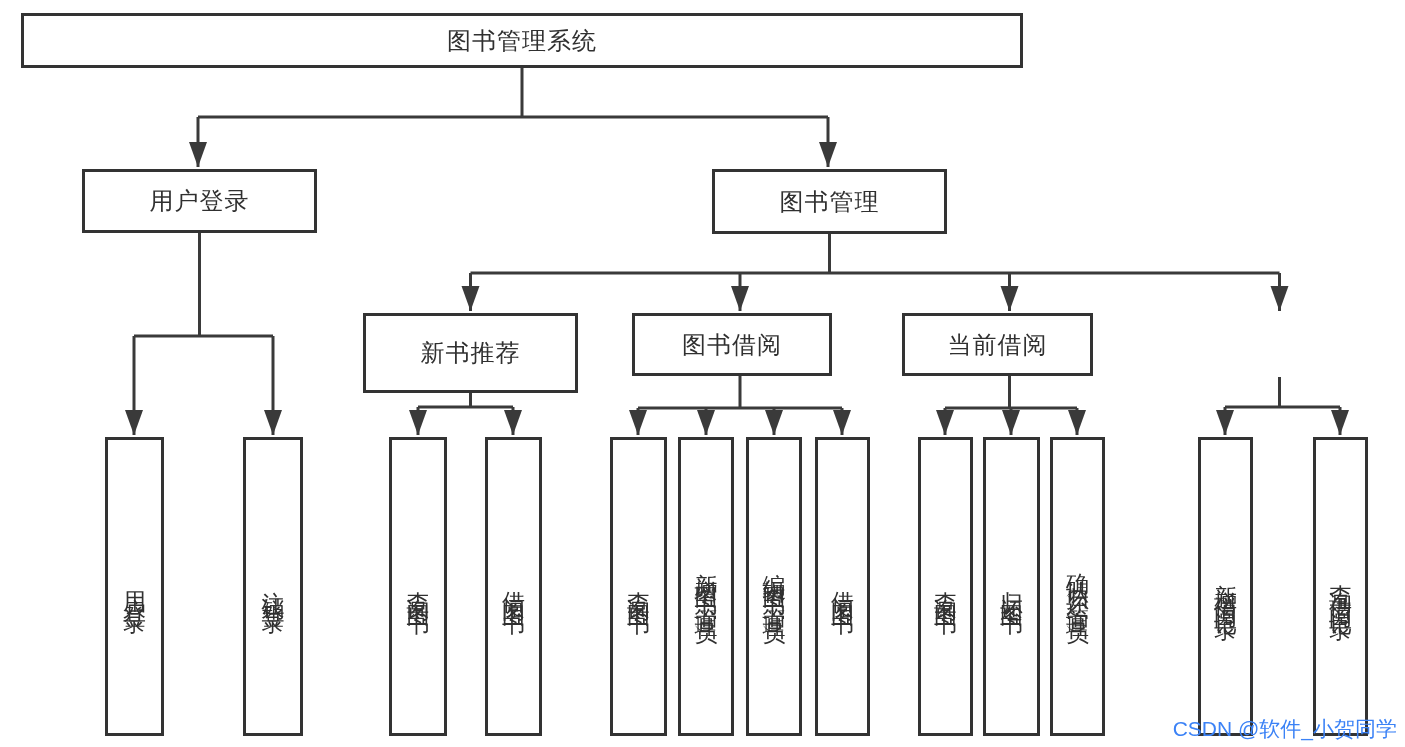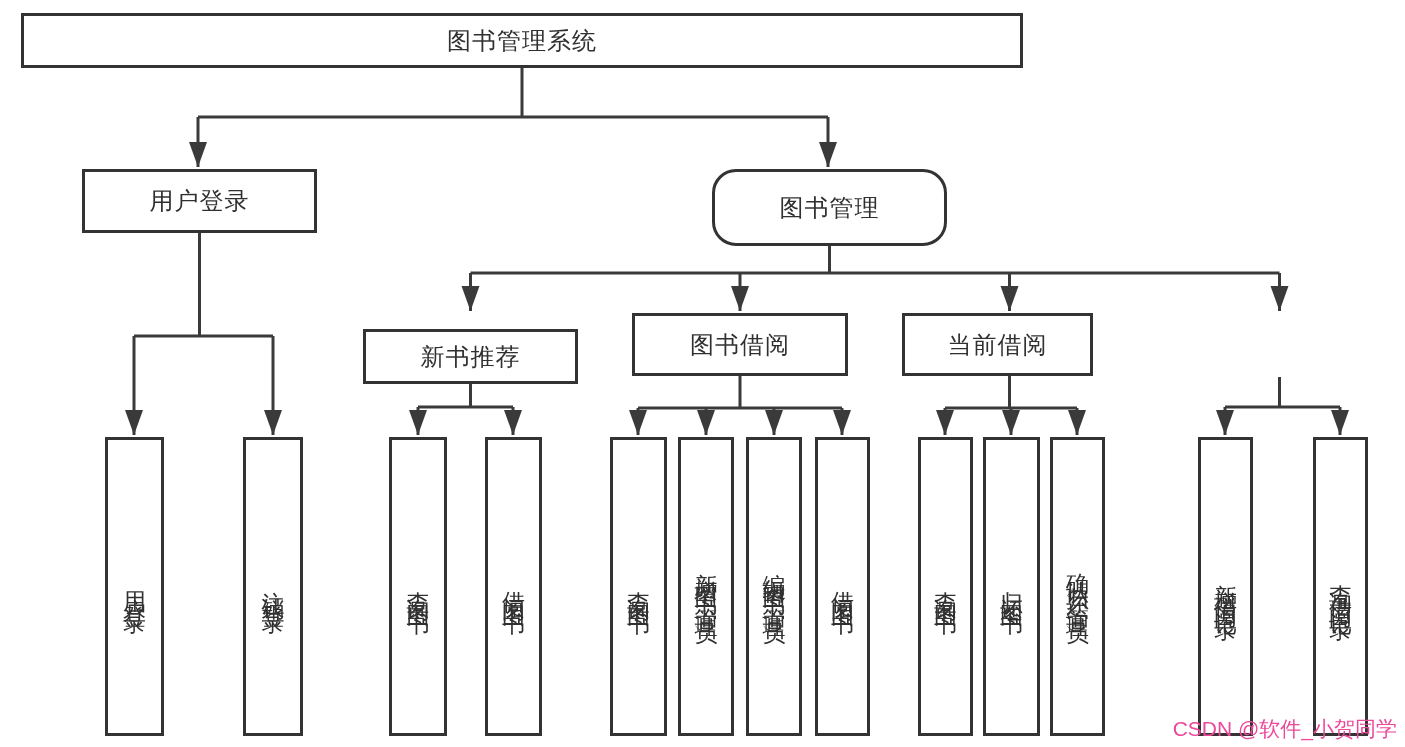--- a/index.html
+++ b/index.html
@@ -45,21 +45,21 @@
     writing-mode: vertical-rl;
     text-orientation: mixed;
     letter-spacing: 7px;
     line-height: 1;
   }
   .watermark {
     position: absolute;
     right: 8px;
     bottom: 4px;
     font-size: 21px;
-    color: #ec4899;
+    color: #3b82f6;
     white-space: nowrap;
     z-index: 5;
   }
 </style>
 </head>
 <body>
 
 <div class="stage">
 
   <svg class="connectors" viewBox="0 0 1405 747" xmlns="http://www.w3.org/2000/svg">
@@ -113,24 +113,24 @@
     <g stroke="#3a3a3a" stroke-width="3" fill="none">
       <path d="M1279.5 377 V407 M1225 407 H1340"></path>
       <line x1="1225" y1="407" x2="1225" y2="435" marker-end="url(#arrowDown)"></line>
       <line x1="1340" y1="407" x2="1340" y2="435" marker-end="url(#arrowDown)"></line>
     </g>
   </svg>
 
   <div class="node h" style="left:21px; top:13px; width:1002px; height:55px;">图书管理系统</div>
 
   <div class="node h" style="left:82px; top:169px; width:235px; height:64px;">用户登录</div>
-  <div class="node h" style="left:712px; top:169px; width:235px; height:77px;border-radius:24px;">图书管理</div>
+  <div class="node h" style="left:712px; top:169px; width:235px; height:65px;">图书管理</div>
 
-  <div class="node h" style="left:363px; top:329px; width:215px; height:55px;text-align:right;">新书推荐</div>
-  <div class="node h" style="left:632px; top:313px; width:216px; height:63px;">图书借阅</div>
+  <div class="node h" style="left:363px; top:313px; width:215px; height:80px;text-align:right;">新书推荐</div>
+  <div class="node h" style="left:632px; top:313px; width:200px; height:63px;">图书借阅</div>
   <div class="node h" style="left:902px; top:313px; width:191px; height:63px;">当前借阅</div>
 
   <div class="node v" style="left:105px; top:437px; width:59px; height:299px;">用户登录</div>
   <div class="node v" style="left:243px; top:437px; width:60px; height:299px;">注销登录</div>
 
   <div class="node v" style="left:389px; top:437px; width:58px; height:299px;">查询图书</div>
   <div class="node v" style="left:485px; top:437px; width:57px; height:299px;">借阅图书</div>
 
   <div class="node v" style="left:610px; top:437px; width:57px; height:299px;">查询图书</div>
   <div class="node v" style="left:678px; top:437px; width:56px; height:299px;">新增图书（管理员）</div>

